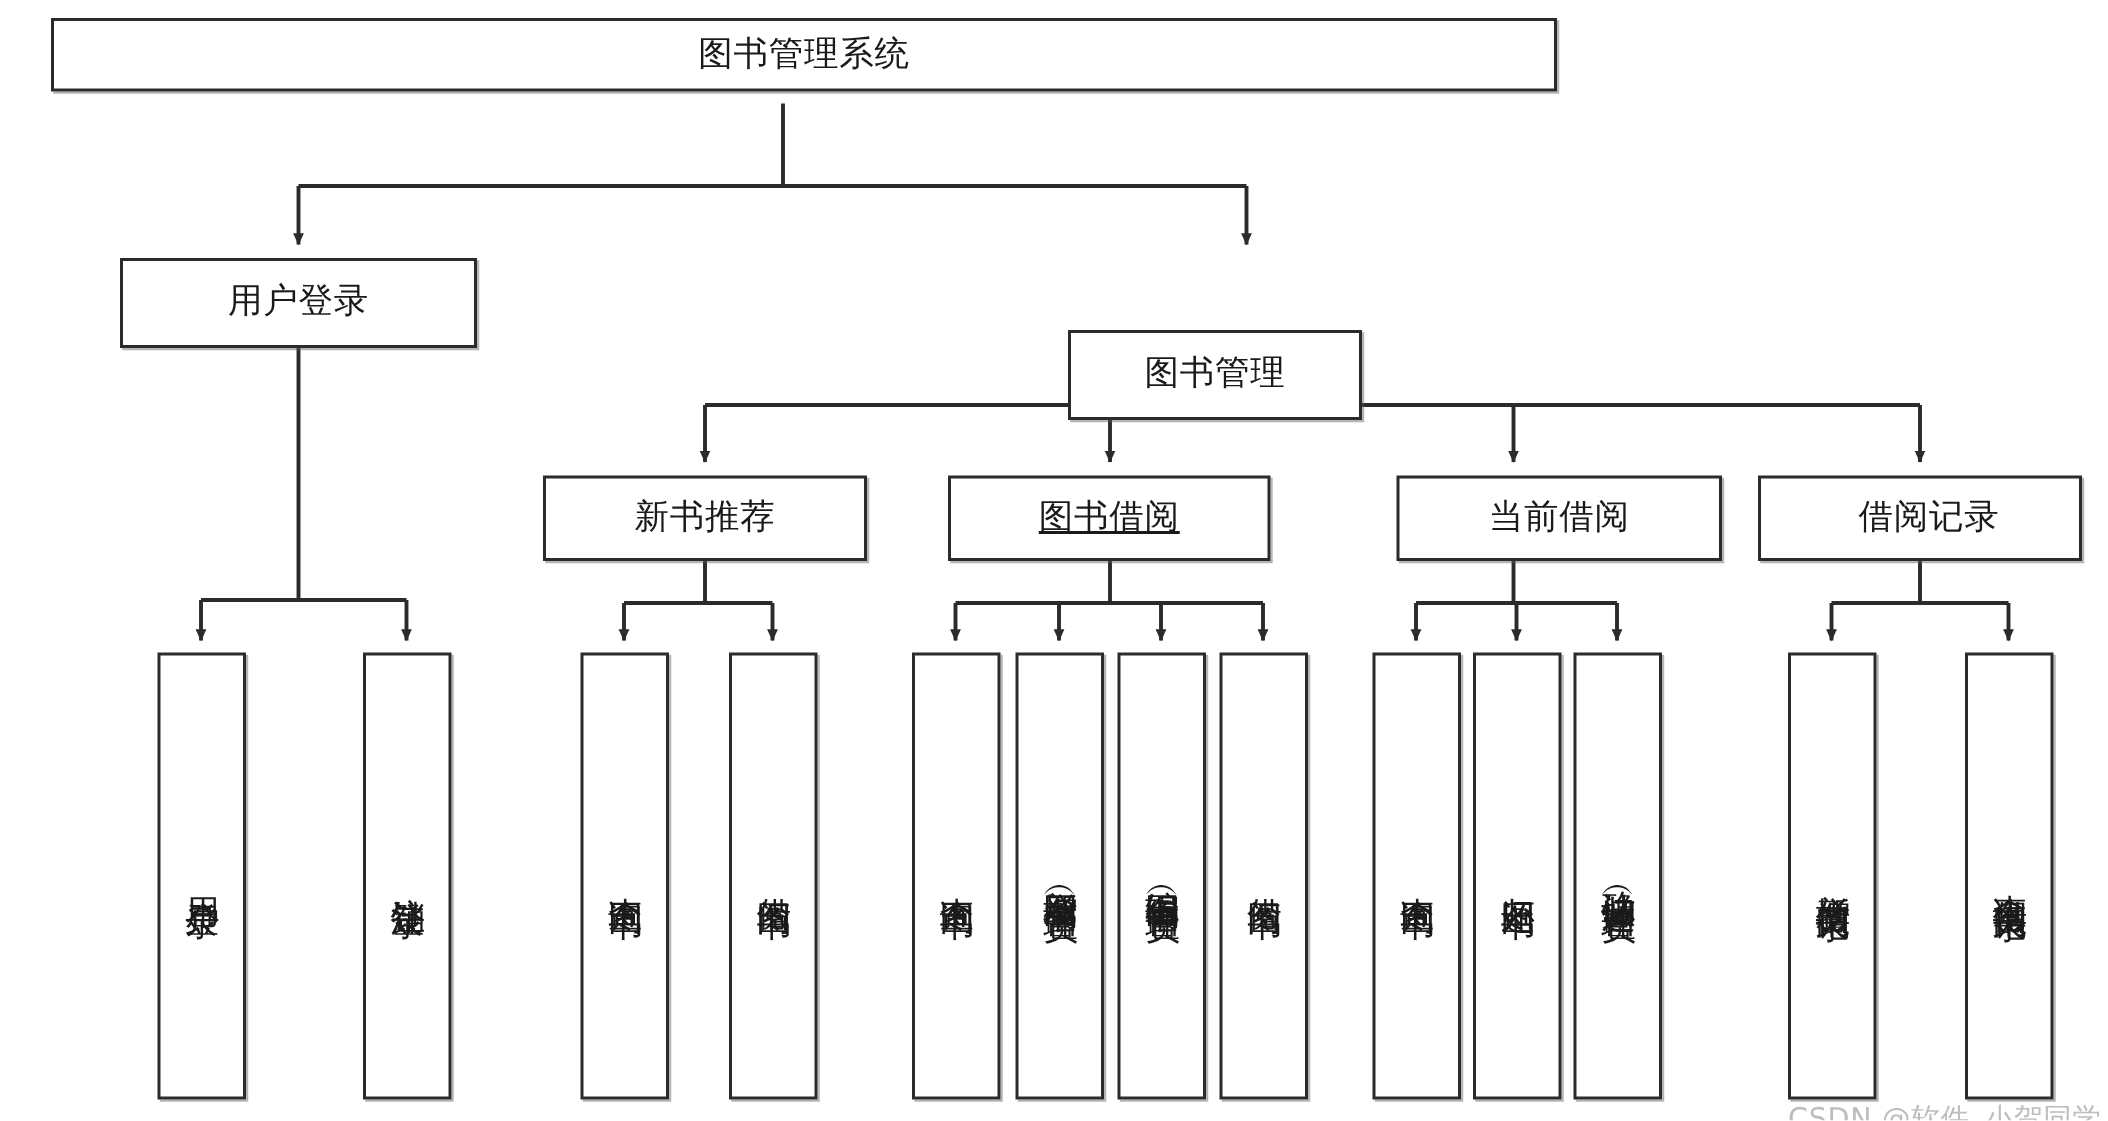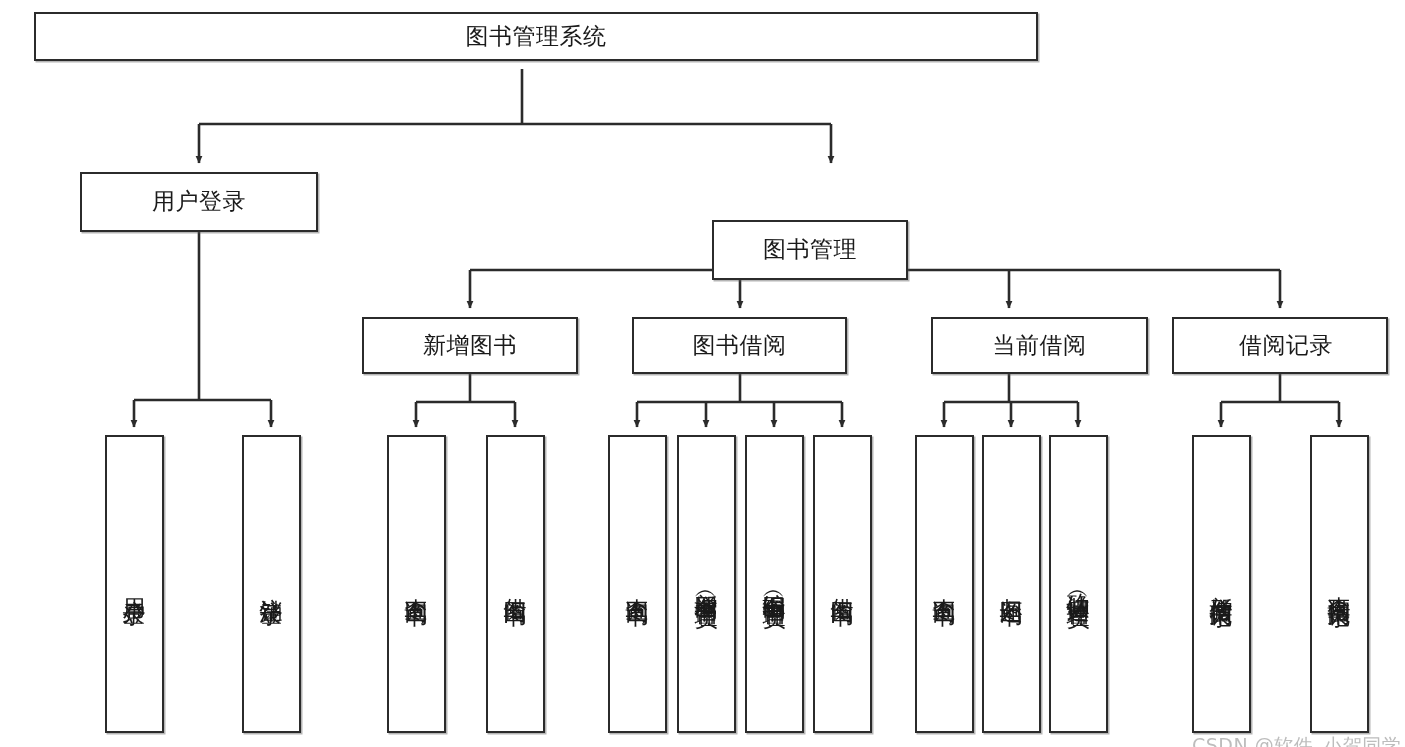--- a/index.html
+++ b/index.html
@@ -122,23 +122,23 @@
   </div>
 
   <div class="node h" id="n-l2-0" style="left: 80px; top: 172px; width: 238px; height: 60px;">
     <span>用户登录</span>
   </div>
   <div class="node h" id="n-l2-1" style="left: 712px; top: 188px; width: 196px; height: 60px; margin-top: 32px;">
     <span>图书管理</span>
   </div>
 
   <div class="node h" id="n-l3-0" style="left: 362px; top: 317px; width: 216px; height: 57px;">
-    <span>新增图书</span>
+    <span>新书推荐</span>
   </div>
-  <div class="node h" id="n-l3-1" style="left: 632px; top: 317px; width: 215px; height: 57px;">
+  <div class="node h" id="n-l3-1" style="left: 632px; top: 317px; width: 215px; height: 57px; text-decoration: underline;">
     <span>图书借阅</span>
   </div>
   <div class="node h" id="n-l3-2" style="left: 931px; top: 317px; width: 217px; height: 57px;">
     <span>当前借阅</span>
   </div>
   <div class="node h" id="n-l3-3" style="left: 1172px; top: 317px; width: 216px; height: 57px; padding-left: 12px;">
     <span>借阅记录</span>
   </div>
 
   <div class="node v" id="n-lf-0" style="left: 105px; top: 435px; width: 59px; height: 298px;">

